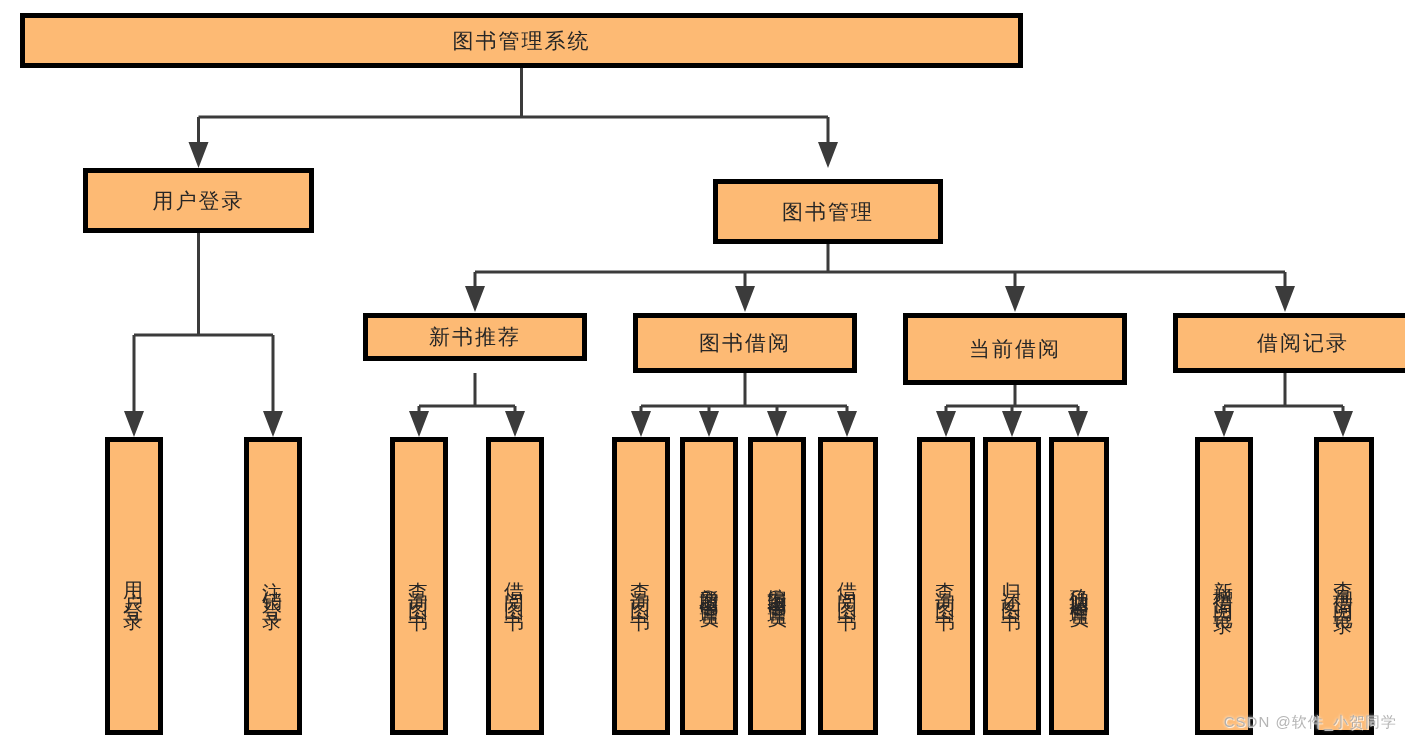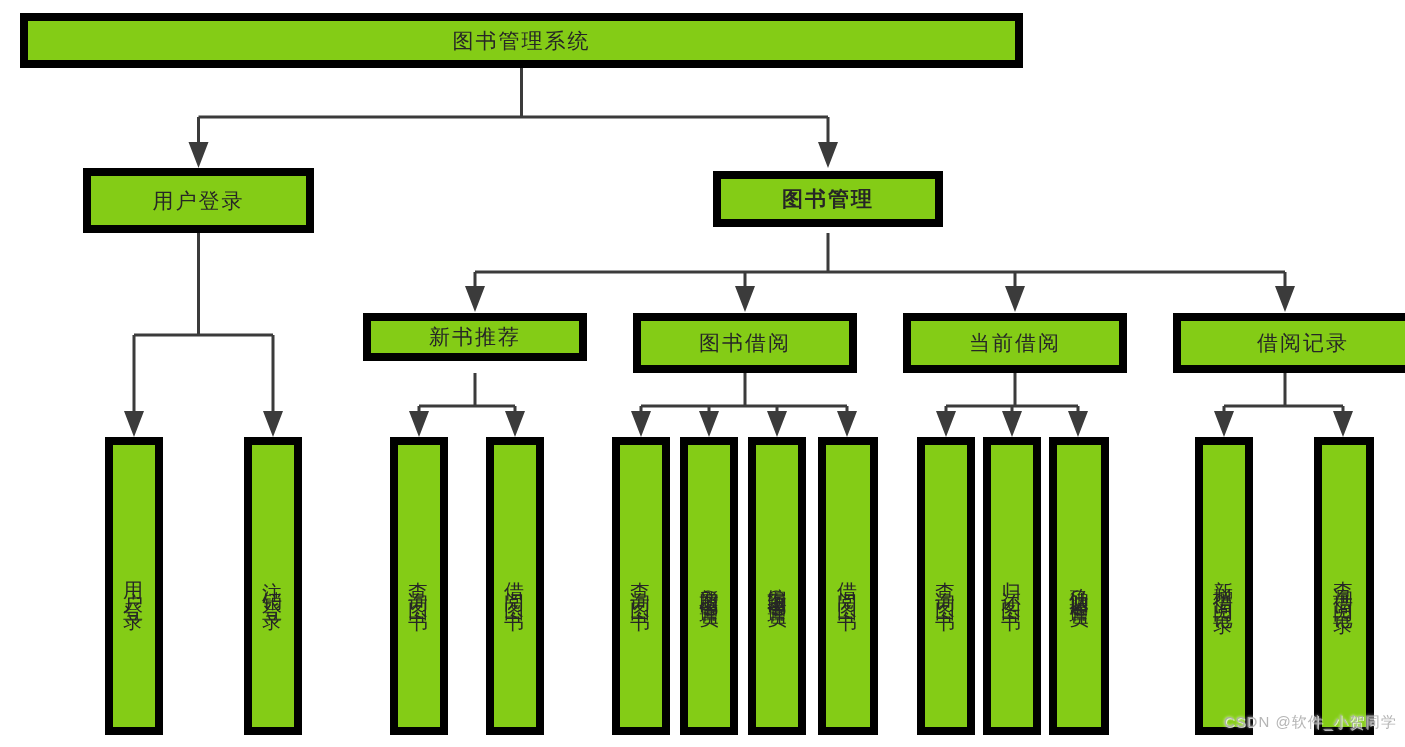--- a/index.html
+++ b/index.html
@@ -9,22 +9,22 @@
     font-family: "Liberation Sans", "DejaVu Sans", sans-serif;
     position: relative;
     overflow: hidden;
     color: #262626;
   }
   #canvas { position: absolute; inset: 0; width: 1405px; height: 747px; }
   #connectors { position: absolute; left: 0; top: 0; z-index: 0; pointer-events: none; }
   .box {
     position: absolute;
     box-sizing: border-box;
-    background: #84cc16;
-    border: 8px solid #000000;
+    background: #fdba74;
+    border: 5px solid #000000;
     display: flex;
     align-items: center;
     justify-content: center;
     z-index: 1;
   }
   .hbox {
     font-size: 21px;
     letter-spacing: 2px;
     white-space: nowrap;
   }
@@ -107,25 +107,25 @@
       M936 411 L956 411 L946 437 Z
       M1002 411 L1022 411 L1012 437 Z
       M1068 411 L1088 411 L1078 437 Z
       M1214 411 L1234 411 L1224 437 Z
       M1333 411 L1353 411 L1343 437 Z"></path>
   </svg>
 
   <div class="box hbox" style="left:20px; top:13px; width:1003px; height:55px;">图书管理系统</div>
 
   <div class="box hbox" style="left:83px; top:168px; width:231px; height:65px;">用户登录</div>
-  <div class="box hbox" style="left:713px; top:171px; width:230px; height:56px;font-weight:bold;">图书管理</div>
+  <div class="box hbox" style="left:713px; top:179px; width:230px; height:65px;">图书管理</div>
 
   <div class="box hbox" style="left:363px; top:313px; width:224px; height:48px;">新书推荐</div>
   <div class="box hbox" style="left:633px; top:313px; width:224px; height:60px;font-family:Liberation Mono, monospace;">图书借阅</div>
-  <div class="box hbox" style="left:903px; top:313px; width:224px; height:60px;">当前借阅</div>
+  <div class="box hbox" style="left:903px; top:313px; width:224px; height:72px;">当前借阅</div>
   <div class="box hbox" style="left:1173px; top:313px; width:260px; height:60px;">借阅记录</div>
 
   <div class="box vbox" style="left:105px;">用户登录</div>
   <div class="box vbox" style="left:244px;">注销登录</div>
 
   <div class="box vbox" style="left:390px;">查询图书</div>
   <div class="box vbox" style="left:486px;">借阅图书</div>
 
   <div class="box vbox" style="left:612px;">查询图书</div>
   <div class="box vbox tight" style="left:680px;">新增图书（管理员）</div>

